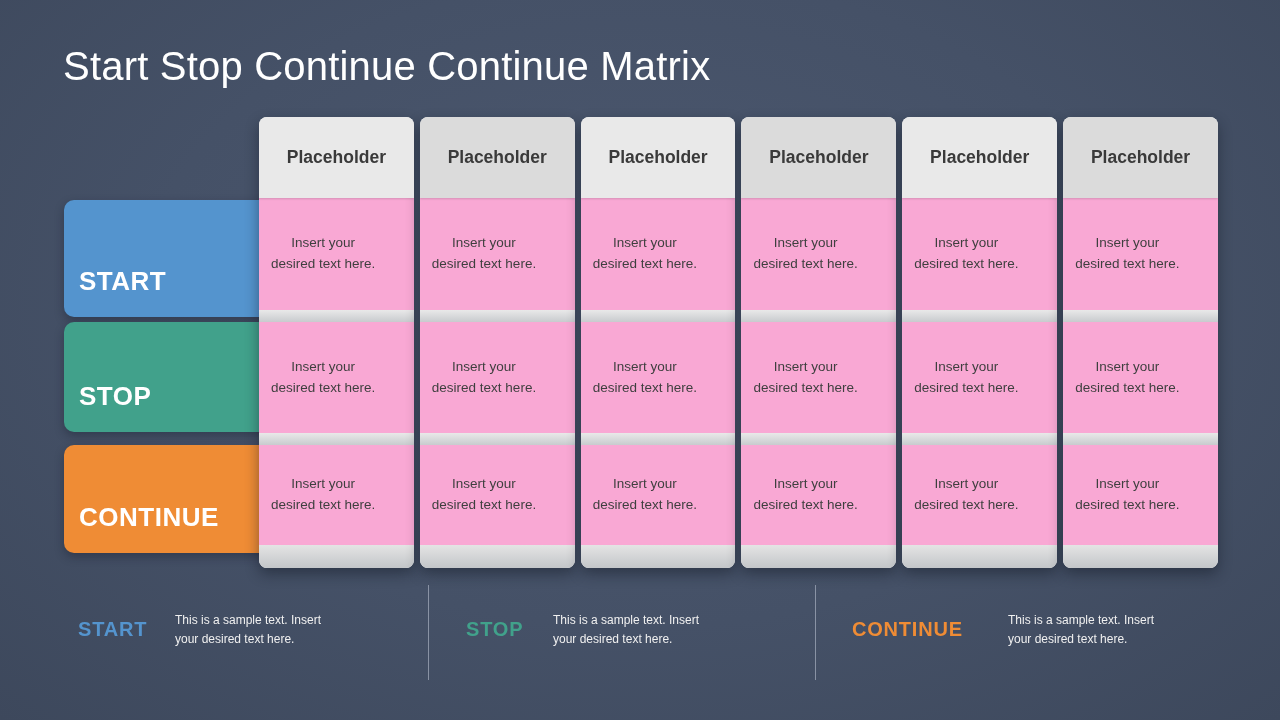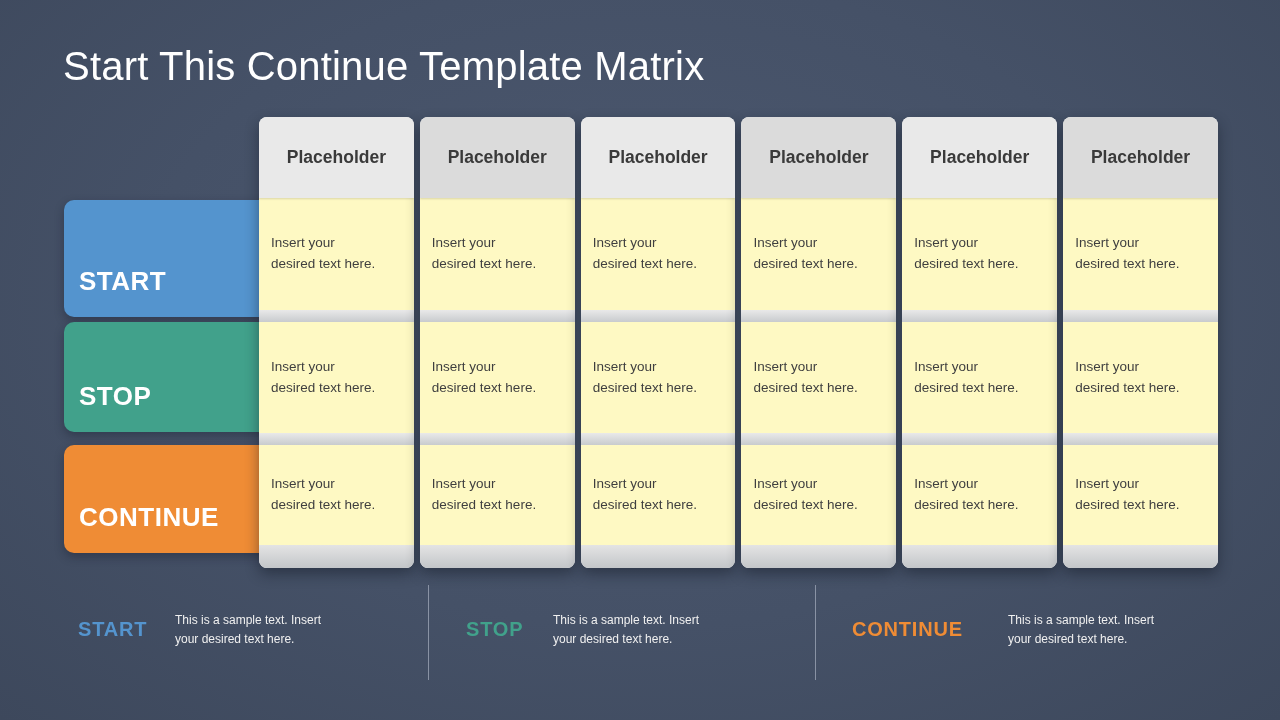--- a/index.html
+++ b/index.html
@@ -48,25 +48,26 @@
   .col-header {
     height:81px; flex:0 0 81px;
     display:flex; align-items:center; justify-content:center;
     background:#e9e9e9;
     box-shadow:0 1px 2px rgba(0,0,0,0.15);
     position:relative; z-index:1;
     font-weight:bold; font-size:17.5px; color:#3a3a3a;
   }
   .col:nth-child(even) .col-header { background:#dbdbdb; }
   .cell {
-    background:#fef9c3;
+    background:#f9a8d4;
     display:flex; align-items:center;
     padding:0 12px;
     font-size:13.5px; line-height:1.55; color:#3f3f3f;
     white-space:pre-line;
+    text-align:center;
   }
   .cell--r1 { flex:0 0 112px; }
   .cell--r2 { flex:0 0 111px; }
   .cell--r3 { flex:0 0 100px; }
   .sep {
     flex:0 0 12px;
     background:linear-gradient(180deg,#e9e9e9 0%,#c8cbce 100%);
   }
   .col-footer {
     flex:0 0 23px;
@@ -95,21 +96,21 @@
     background:rgba(195,203,216,0.55);
   }
   .legend-divider--1 { left:428px; }
   .legend-divider--2 { left:815px; }
 </style>
 </head>
 <body>
 
 <div class="slide">
 
-  <h1 class="title">Start This Continue Template Matrix</h1>
+  <h1 class="title">Start Stop Continue Continue Matrix</h1>
 
   <div class="row-label row-label--start" style="background: rgb(84, 148, 206);">
     <span class="row-label-text">START</span>
   </div>
   <div class="row-label row-label--stop" style="background: rgb(65, 161, 139);">
     <span class="row-label-text">STOP</span>
   </div>
   <div class="row-label row-label--continue" style="background: rgb(239, 140, 53);">
     <span class="row-label-text">CONTINUE</span>
   </div>

